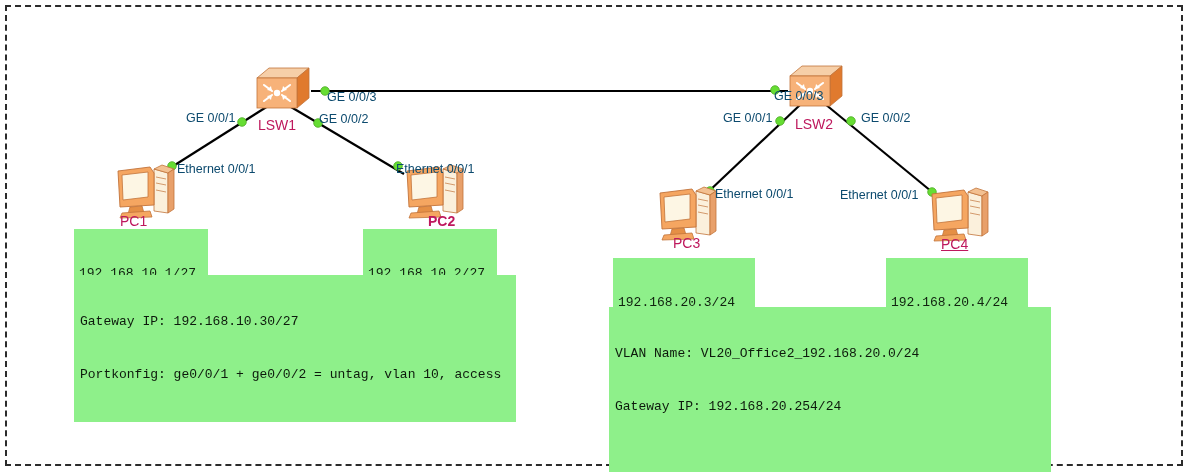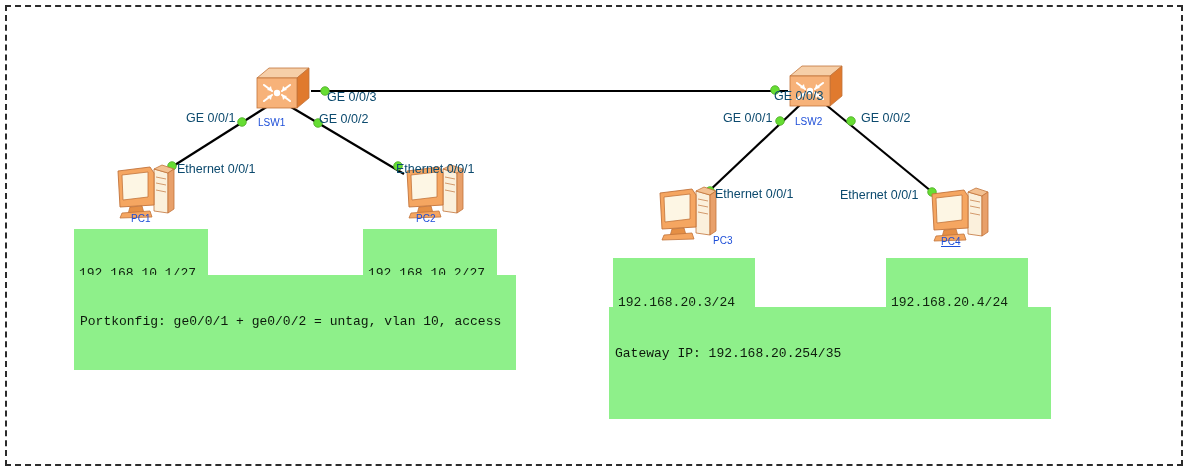--- a/index.html
+++ b/index.html
@@ -43,22 +43,22 @@
   }
   .pc-icon {
     position: relative;
     width: 70px;
     height: 58px;
   }
   
   .dev-label {
     position: absolute;
     font-family: "Liberation Sans", sans-serif;
-    font-size: 10px;
-    color: #1d4ed8;
+    font-size: 14px;
+    color: #be185d;
     white-space: nowrap;
   }
   .port-label {
     position: absolute;
     font-family: "Liberation Sans", sans-serif;
     font-size: 12.5px;
     color: #0c4a6e;
     white-space: nowrap;
   }
   
@@ -174,61 +174,61 @@
           <line x1="46" y1="20" x2="56" y2="22"></line>
           <line x1="46" y1="27" x2="56" y2="29"></line>
         </g>
         <polygon points="8,8 40,4 44,10 44,42 10,44" fill="#f5a661" stroke="#c2733a" stroke-width="0.9"></polygon>
         <polygon points="12,12 38,9 38,34 13,37" fill="#fdf6e4" stroke="#c2733a" stroke-width="0.8"></polygon>
         <polygon points="20,44 32,43 34,50 18,51" fill="#e58f45" stroke="#c2733a" stroke-width="0.8"></polygon>
         <polygon points="12,50 40,48 42,54 10,55" fill="#f5a661" stroke="#c2733a" stroke-width="0.8"></polygon>
       </svg>
     </div>
   </div>
-  <div class="dev-label" style="left:131px; top:213px;">PC1</div>
+  <div class="dev-label" style="left:120px; top:213px;">PC1</div>
 
   <div class="node" style="left:399px; top:163px;">
     <div class="pc-icon">
       <svg width="70" height="58" viewBox="0 0 70 58">
         <polygon points="44,6 58,10 58,50 44,48" fill="#fbf0dc" stroke="#c2733a" stroke-width="0.8"></polygon>
         <polygon points="44,6 52,2 64,6 58,10" fill="#f3c091" stroke="#c2733a" stroke-width="0.8"></polygon>
         <polygon points="58,10 64,6 64,46 58,50" fill="#e8a06a" stroke="#c2733a" stroke-width="0.8"></polygon>
         <g stroke="#c2733a" stroke-width="0.7">
           <line x1="46" y1="14" x2="56" y2="16"></line>
           <line x1="46" y1="20" x2="56" y2="22"></line>
           <line x1="46" y1="27" x2="56" y2="29"></line>
         </g>
         <polygon points="8,8 40,4 44,10 44,42 10,44" fill="#f5a661" stroke="#c2733a" stroke-width="0.9"></polygon>
         <polygon points="12,12 38,9 38,34 13,37" fill="#fdf6e4" stroke="#c2733a" stroke-width="0.8"></polygon>
         <polygon points="20,44 32,43 34,50 18,51" fill="#e58f45" stroke="#c2733a" stroke-width="0.8"></polygon>
         <polygon points="12,50 40,48 42,54 10,55" fill="#f5a661" stroke="#c2733a" stroke-width="0.8"></polygon>
       </svg>
     </div>
   </div>
-  <div class="dev-label" style="left:416px; top:213px;">PC2</div>
+  <div class="dev-label" style="left:428px; top:213px;font-weight:bold;">PC2</div>
 
   <div class="node" style="left:652px; top:185px;">
     <div class="pc-icon">
       <svg width="70" height="58" viewBox="0 0 70 58">
         <polygon points="44,6 58,10 58,50 44,48" fill="#fbf0dc" stroke="#c2733a" stroke-width="0.8"></polygon>
         <polygon points="44,6 52,2 64,6 58,10" fill="#f3c091" stroke="#c2733a" stroke-width="0.8"></polygon>
         <polygon points="58,10 64,6 64,46 58,50" fill="#e8a06a" stroke="#c2733a" stroke-width="0.8"></polygon>
         <g stroke="#c2733a" stroke-width="0.7">
           <line x1="46" y1="14" x2="56" y2="16"></line>
           <line x1="46" y1="20" x2="56" y2="22"></line>
           <line x1="46" y1="27" x2="56" y2="29"></line>
         </g>
         <polygon points="8,8 40,4 44,10 44,42 10,44" fill="#f5a661" stroke="#c2733a" stroke-width="0.9"></polygon>
         <polygon points="12,12 38,9 38,34 13,37" fill="#fdf6e4" stroke="#c2733a" stroke-width="0.8"></polygon>
         <polygon points="20,44 32,43 34,50 18,51" fill="#e58f45" stroke="#c2733a" stroke-width="0.8"></polygon>
         <polygon points="12,50 40,48 42,54 10,55" fill="#f5a661" stroke="#c2733a" stroke-width="0.8"></polygon>
       </svg>
     </div>
   </div>
-  <div class="dev-label" style="left:673px; top:235px;margin-left:40px;">PC3</div>
+  <div class="dev-label" style="left:673px; top:235px;">PC3</div>
 
   <div class="node" style="left:924px; top:186px;">
     <div class="pc-icon">
       <svg width="70" height="58" viewBox="0 0 70 58">
         <polygon points="44,6 58,10 58,50 44,48" fill="#fbf0dc" stroke="#c2733a" stroke-width="0.8"></polygon>
         <polygon points="44,6 52,2 64,6 58,10" fill="#f3c091" stroke="#c2733a" stroke-width="0.8"></polygon>
         <polygon points="58,10 64,6 64,46 58,50" fill="#e8a06a" stroke="#c2733a" stroke-width="0.8"></polygon>
         <g stroke="#c2733a" stroke-width="0.7">
           <line x1="46" y1="14" x2="56" y2="16"></line>
           <line x1="46" y1="20" x2="56" y2="22"></line>
@@ -269,21 +269,23 @@
     <div>192.168.20.3/24</div>
     <div>GW:192.168.20.254</div>
   </div>
 
   <div class="ipbox" style="left:886px; top:258px;">
     <div>192.168.20.4/24</div>
     <div>GW:192.168.20.254</div>
   </div>
 
   <div class="vlanbox" style="left:74px; top:275px; width:430px;">
+    <div>Gateway IP: 192.168.10.30/27</div>
     <div>Portkonfig: ge0/0/1 + ge0/0/2 = untag, vlan 10, access</div>
   </div>
 
   <div class="vlanbox" style="left:609px; top:307px; width:430px;">
-    <div>Gateway IP: 192.168.20.254/35</div>
+    <div>VLAN Name: VL20_Office2_192.168.20.0/24</div>
+    <div>Gateway IP: 192.168.20.254/24</div>
     
   </div>
 
 </div>
 
 </body></html>

